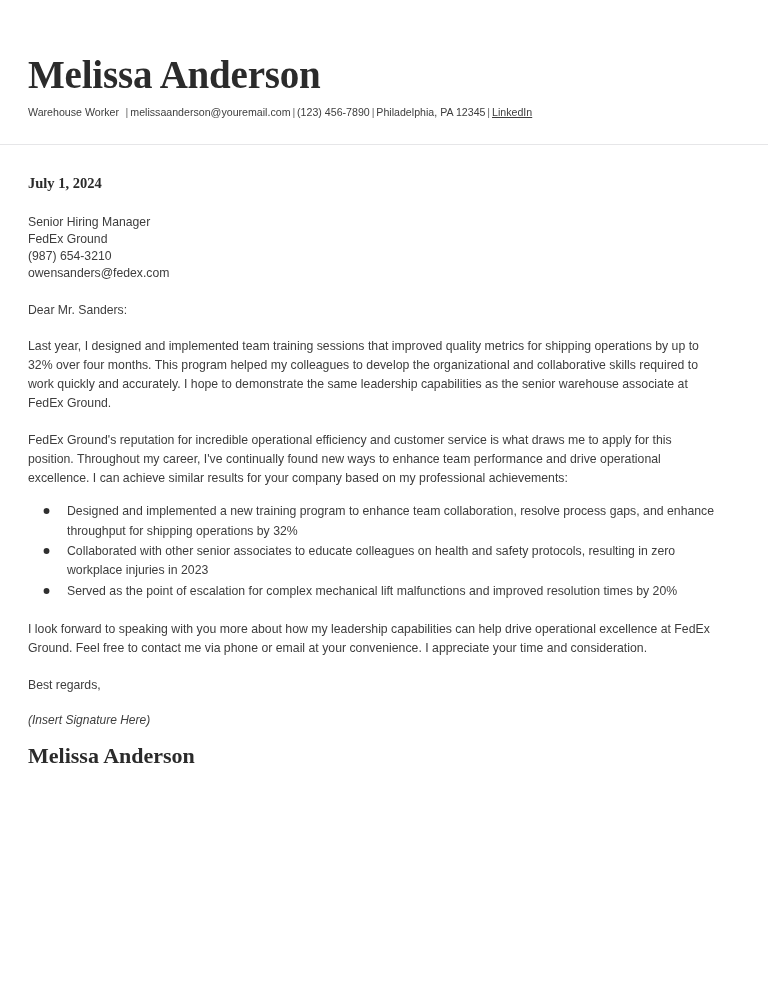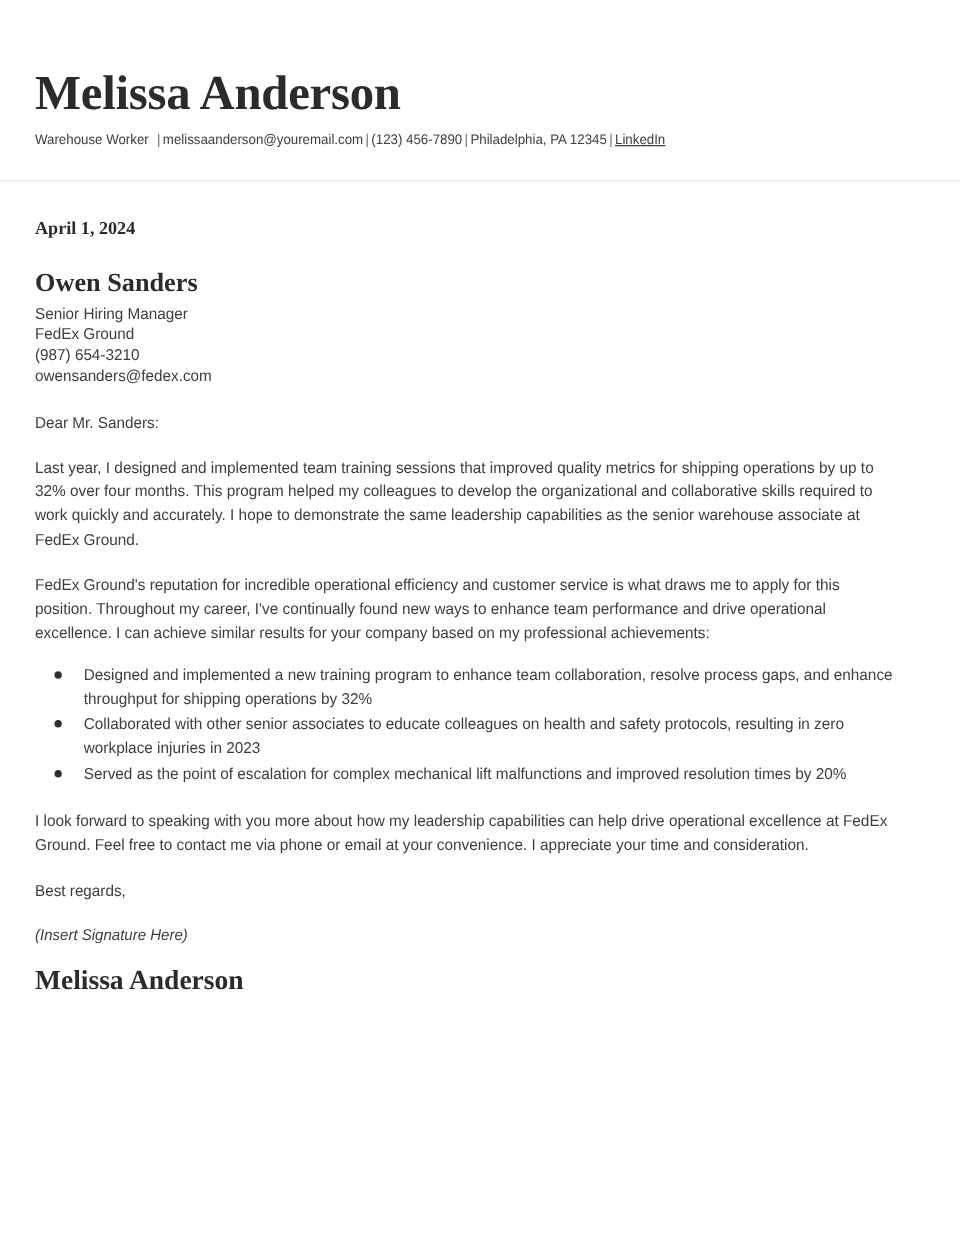--- a/index.html
+++ b/index.html
@@ -191,24 +191,23 @@
     <h1 class="name-heading">Melissa Anderson</h1>
     <div class="contact-line">
       <span class="job-title">Warehouse Worker</span><span class="sep">|</span><span>melissaanderson@youremail.com</span><span class="sep">|</span><span>(123) 456-7890</span><span class="sep">|</span><span>Philadelphia, PA 12345</span><span class="sep">|</span><a class="linkedin" href="#">LinkedIn</a>
     </div>
   </div>
 
   <div class="header-divider"></div>
 
   <div class="letter-body">
 
-    <div class="letter-date">April 1, 2024</div>
+    <div class="letter-date">July 1, 2024</div>
 
     <div>
-      <div class="recipient-name">Owen Sanders</div>
       <div class="recipient-line">Senior Hiring Manager</div>
       <div class="recipient-line">FedEx Ground</div>
       <div class="recipient-line">(987) 654-3210</div>
       <div class="recipient-line">owensanders@fedex.com</div>
     </div>
 
     <div class="salutation">Dear Mr. Sanders:</div>
 
     <p class="para">Last year, I designed and implemented team training sessions that improved quality metrics for shipping operations by up to 32% over four months. This program helped my colleagues to develop the organizational and collaborative skills required to work quickly and accurately. I hope to demonstrate the same leadership capabilities as the senior warehouse associate at FedEx Ground.</p>
 

